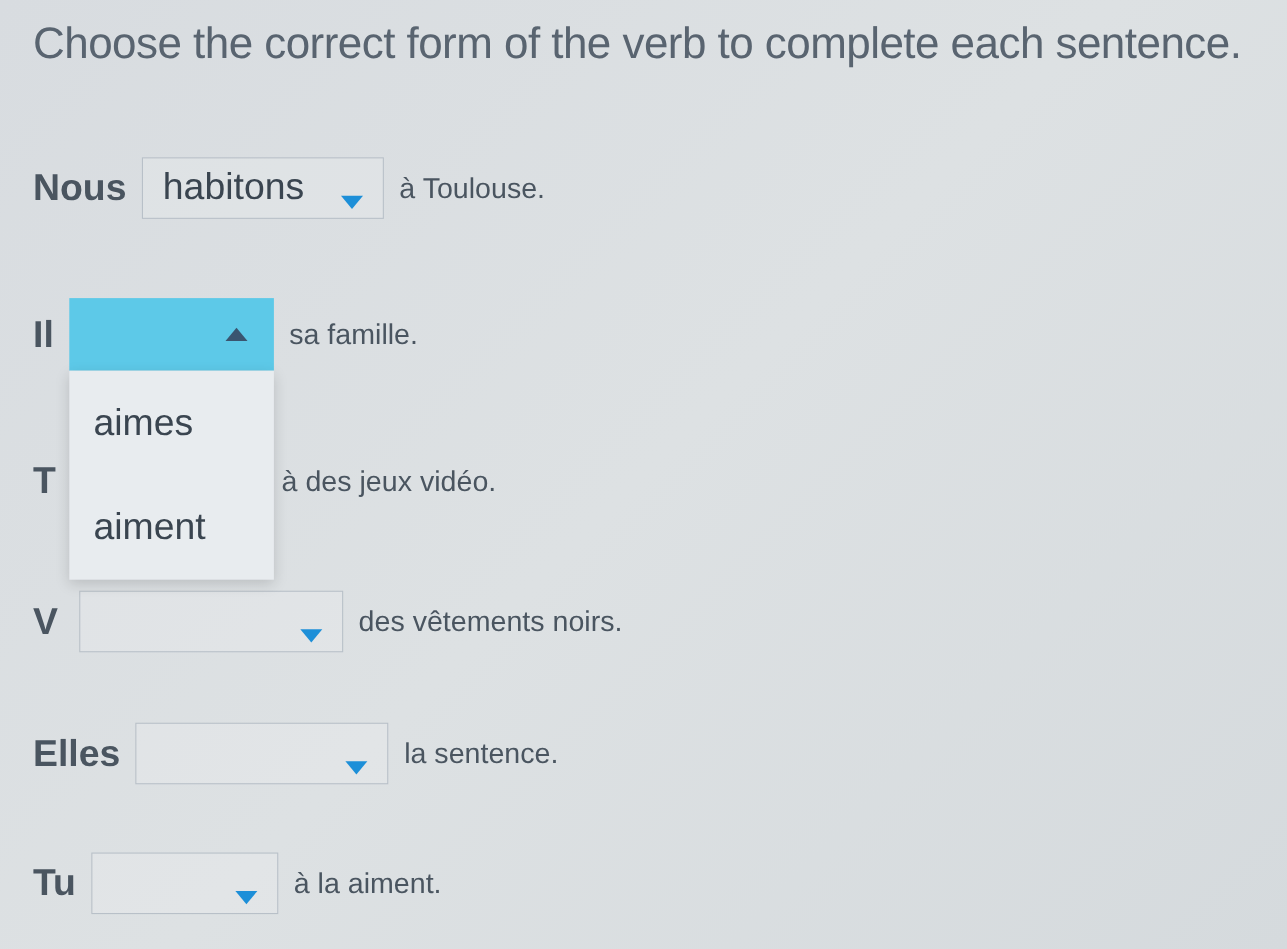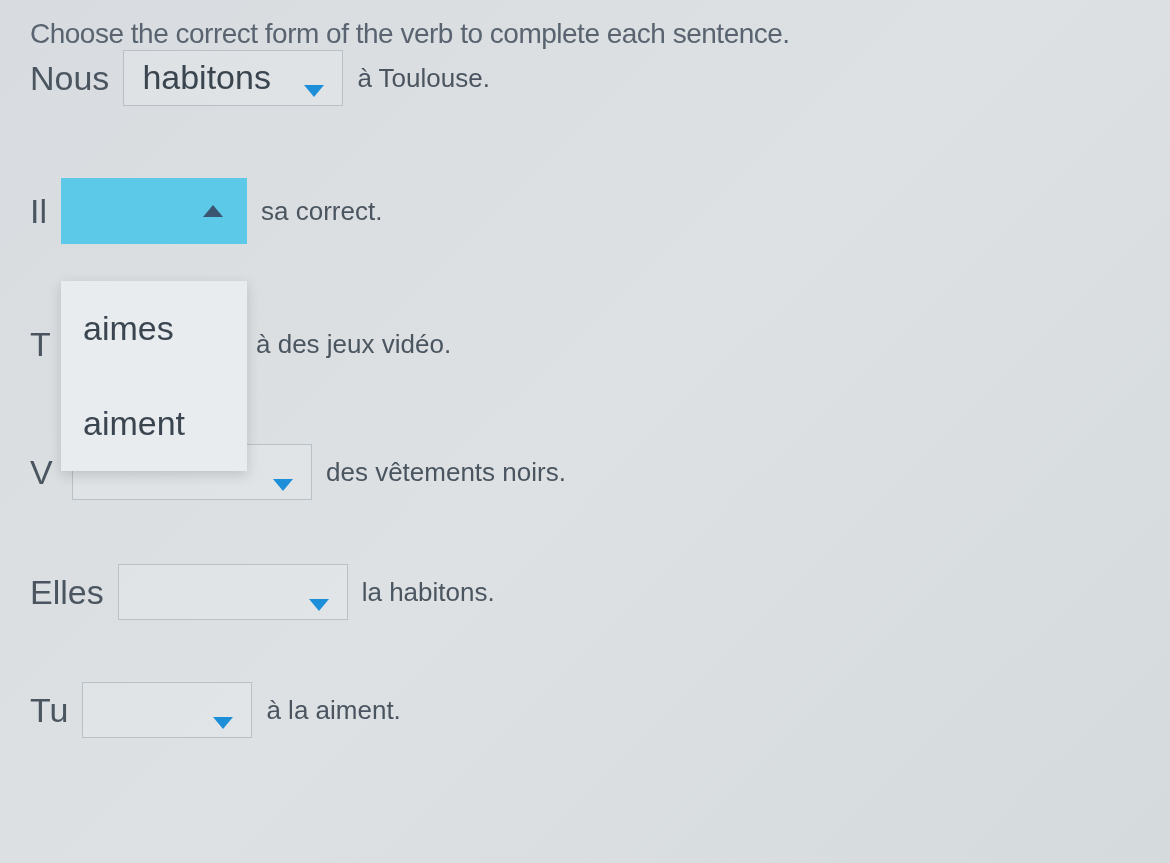--- a/index.html
+++ b/index.html
@@ -13,34 +13,36 @@
       width: 1170px;
       height: 863px;
       padding: 18px 30px;
       color: #4a5560;
       font-size: 33px;
       font-weight: 300;
       overflow: hidden;
     }
     .instruction {
       color: #596470;
-      font-size: 28px;
+      font-size: 40px;
       font-weight: 300;
       letter-spacing: -0.5px;
+      margin-bottom: 80px;
     }
     .sentence-row {
       display: flex;
       align-items: center;
       gap: 14px;
       margin-bottom: 72px;
       position: relative;
     }
     .subject {
       color: #4a5560;
       font-size: 34px;
+      font-weight: bold;
     }
     .rest {
       color: #4a5560;
       font-size: 26px;
     }
     .select-closed {
       display: inline-flex;
       align-items: flex-end;
       justify-content: space-between;
       border: 1px solid #b8c0c8;
@@ -86,21 +88,20 @@
       display: inline-block;
     }
     .dropdown-list {
       position: absolute;
       top: 66px;
       left: 0;
       width: 186px;
       background: #e8ecef;
       box-shadow: 0 4px 12px rgba(0,0,0,0.15);
       z-index: 10;
-      margin-top: 37px;
     }
     .dropdown-option {
       padding: 28px 22px;
       font-size: 34px;
       color: #3a4550;
       cursor: pointer;
     }
     .row2 { margin-bottom: 72px; }
     .row3 { margin-bottom: 72px; }
     .row4 { margin-bottom: 64px; }
@@ -129,21 +130,21 @@
   <span class="subject">Il</span>
   <div class="dropdown-wrap">
     <div class="select-open-header">
       <span class="caret-up"></span>
     </div>
     <div class="dropdown-list">
       <div class="dropdown-option">aimes</div>
       <div class="dropdown-option">aiment</div>
     </div>
   </div>
-  <span class="rest">sa correct.</span>
+  <span class="rest">sa famille.</span>
 </div>
 
 <div class="sentence-row row3" style="margin-top:20px;">
   <span class="subject" style="width:28px; overflow:hidden;">T</span>
   <div class="select-closed empty" style="visibility:hidden; min-width:170px;">
     <span></span>
     <span class="caret-down"></span>
   </div>
   <span class="rest">à des jeux vidéo.</span>
 </div>
@@ -156,21 +157,21 @@
   </div>
   <span class="rest">des vêtements noirs.</span>
 </div>
 
 <div class="sentence-row row5">
   <span class="subject">Elles</span>
   <div class="select-closed empty select-wide" style="min-width:230px;">
     <span></span>
     <span class="caret-down"></span>
   </div>
-  <span class="rest">la habitons.</span>
+  <span class="rest">la sentence.</span>
 </div>
 
 <div class="sentence-row row6">
   <span class="subject">Tu</span>
   <div class="select-closed empty" style="min-width:170px;">
     <span></span>
     <span class="caret-down"></span>
   </div>
   <span class="rest">à la aiment.</span>
 </div>

